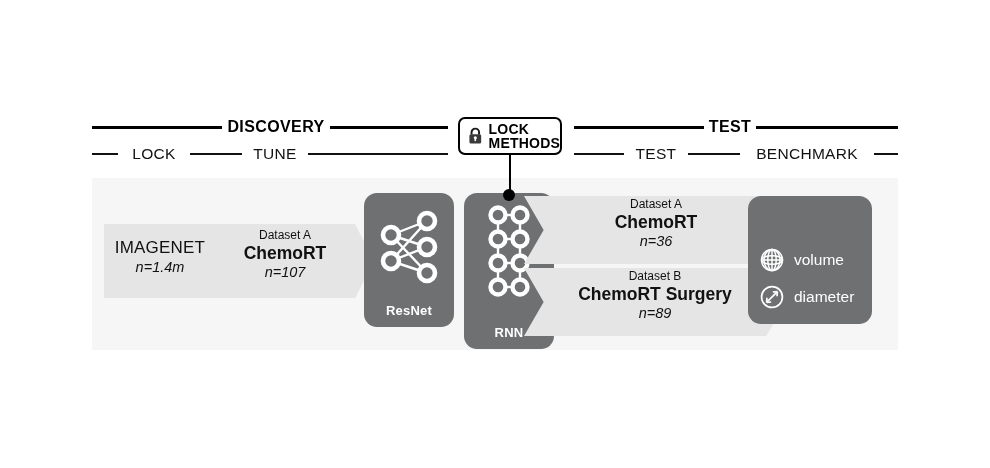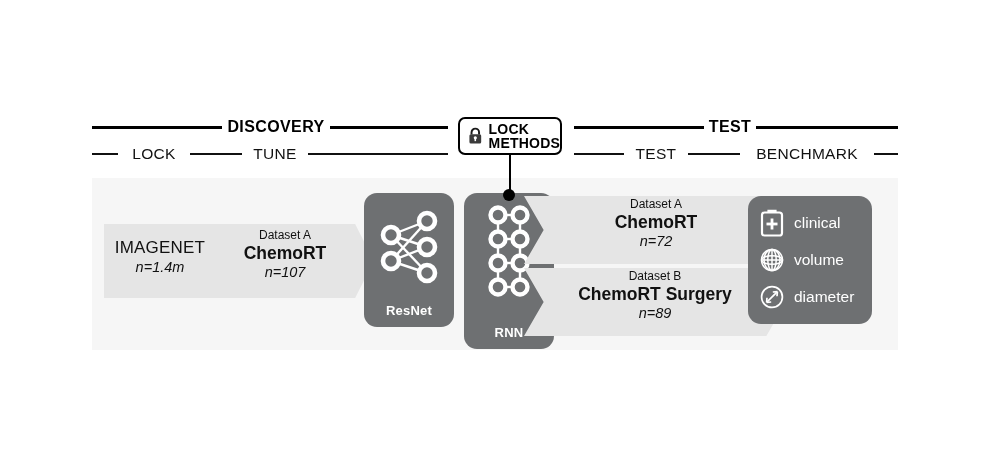--- a/index.html
+++ b/index.html
@@ -264,41 +264,32 @@
           <circle cx="56" cy="88" r="7.5"></circle>
       </g>
     </svg>
     <div class="box-caption">RNN</div>
   </div>
 
   <div class="chev" id="chev-out-a"></div>
   <div class="chev-text" style="left:566px; top:197px; width:180px;">
     <div class="t-name">Dataset A</div>
     <div class="t-strong">ChemoRT</div>
-    <div class="t-n">n=72</div>
+    <div class="t-n">n=36</div>
   </div>
 
   <div class="chev" id="chev-out-b"></div>
   <div class="chev-text" style="left:548px; top:269px; width:214px;">
     <div class="t-name">Dataset B</div>
     <div class="t-strong">ChemoRT Surgery</div>
     <div class="t-n">n=89</div>
   </div>
 
   <div class="dark-box" id="box-bench">
 
-    <div class="bench-row" style="top:10px;">
-      <svg class="bench-icon" viewBox="0 0 28 30">
-        <rect x="4" y="4.5" width="20" height="23" rx="2.6" fill="none" stroke="#ffffff" stroke-width="2.2"></rect>
-        <path d="M10.5 4.5 V2.8 h7 V4.5" fill="none" stroke="#ffffff" stroke-width="2.2"></path>
-        <rect x="12.6" y="10.5" width="2.8" height="11" fill="#ffffff"></rect>
-        <rect x="8.5" y="14.6" width="11" height="2.8" fill="#ffffff"></rect>
-      </svg>
-      <span class="bl">clinical</span>
-    </div>
 
     <div class="bench-row" style="top:47px;">
       <svg class="bench-icon" viewBox="0 0 28 30">
         <g fill="none" stroke="#ffffff" stroke-width="1.5">
           <circle cx="14" cy="15" r="10.5"></circle>
           <ellipse cx="14" cy="15" rx="4.2" ry="10.5"></ellipse>
           <ellipse cx="14" cy="15" rx="8" ry="10.5"></ellipse>
           <ellipse cx="14" cy="15" rx="10.5" ry="4.2"></ellipse>
           <line x1="3.5" y1="15" x2="24.5" y2="15"></line>
           <line x1="14" y1="4.5" x2="14" y2="25.5"></line>

